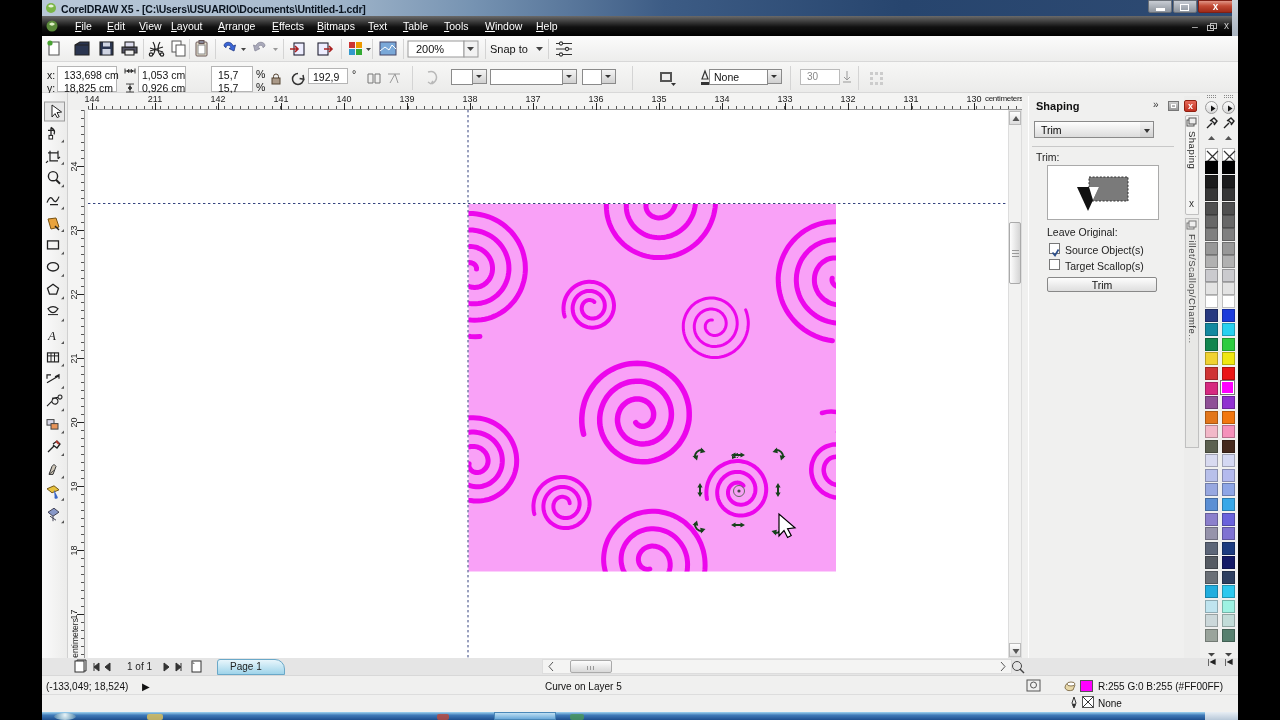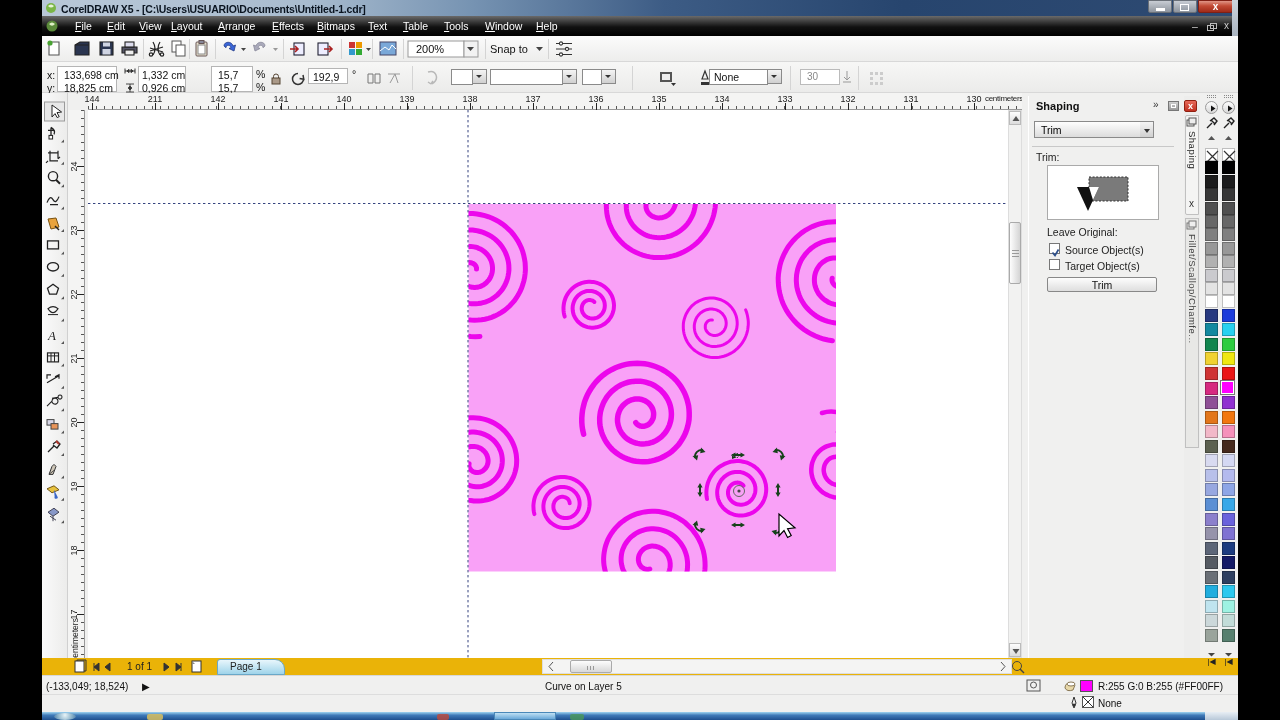--- a/index.html
+++ b/index.html
@@ -25,21 +25,21 @@
 .hrnum { position:absolute; top:1px; width:20px; text-align:center; }
 #vruler { position:absolute; left:68px; top:110px; width:17px; height:548px; background:#f4f4f3;
   border-right:1px solid #999; font-size:9px; color:#222; }
 #vruler .minor { position:absolute; right:0; top:0; height:100%; width:3px;
   background:repeating-linear-gradient(to bottom,#555 0 1px,transparent 1px 8px); }
 .vrnum { position:absolute; left:-1px; width:15px; height:15px; line-height:15px; text-align:center; transform:rotate(-90deg); }
 #toolbox { position:absolute; left:42px; top:93px; width:26px; height:565px;
   background:linear-gradient(to right,#fafafa,#ececeb); border-right:1px solid #d0d0d0; }
 #canvas { position:absolute; left:88px; top:110px; width:920px; height:548px; background:#fff; }
 #vscroll { position:absolute; left:1008px; top:110px; width:14px; height:548px; background:#f2f2f1; border:1px solid #ddd; }
-#navrow { position:absolute; left:42px; top:658px; width:1196px; height:17px; background:#eab308; font-size:10px; color:#222; }
+#navrow { position:absolute; left:42px; top:658px; width:1196px; height:17px; background:#e5e5e5; font-size:10px; color:#222; }
 #status1 { position:absolute; left:42px; top:675px; width:1196px; height:19px; background:#f0f0ef; font-size:10px; color:#111; border-top:1px solid #d8d8d8; }
 #status2 { position:absolute; left:42px; top:694px; width:1196px; height:17px; background:#f0f0ef; font-size:10px; color:#111; border-top:1px solid #ddd; }
 #taskbar { position:absolute; left:42px; top:712px; width:1196px; height:8px;
   background:linear-gradient(#9fd4f0,#3f7ab8 40%,#1e4f8e); }
 .sw { position:absolute; width:13px; height:13px; border:0.5px solid rgba(0,0,0,0.25); z-index:6; }
 .pbtn { position:absolute; width:13px; height:10px; z-index:6; }
 .vtab { position:absolute; font-size:9.5px; color:#222; writing-mode:vertical-rl; letter-spacing:0.5px; }
 #palettebg { position:absolute; left:1200px; top:93px; width:38px; height:565px; background:#f0f0ef; }
 u { text-decoration:underline; }
 </style></head>
@@ -154,21 +154,21 @@
 <span class="pl" style="left:5px;top:7px">x:</span>
     <span class="pl" style="left:5px;top:20px">y:</span>
 <div class="pfield" style="left:15px;top:4px;width:60px;height:26px"></div>
 <span class="pl" style="left:22px;top:7px">133,698 cm</span>
     <span class="pl" style="left:22px;top:20px">18,825 cm</span>
 <svg width="12" height="26" style="position:absolute;left:82px;top:5px">
       <path d="M1,4 l10,0 m-10,-2.5 l0,5 m10,-5 l0,5 M3,4 l2,-1.6 l0,3.2 z M9,4 l-2,-1.6 l0,3.2 z" stroke="#333" fill="#333" stroke-width="1"></path>
       <path d="M2,17 l8,0 m-8,8 l8,0 m-4,0 l0,-8 M6,19 l-1.6,2 l3.2,0 z M6,23 l-1.6,-2 l3.2,0 z" stroke="#333" fill="#333" stroke-width="0.9"></path>
     </svg>
 <div class="pfield" style="left:96px;top:4px;width:48px;height:26px"></div>
-<span class="pl" style="left:100px;top:7px">1,332 cm</span>
+<span class="pl" style="left:100px;top:7px">1,053 cm</span>
     <span class="pl" style="left:100px;top:20px">0,926 cm</span>
 <div class="pfield" style="left:169px;top:4px;width:42px;height:26px"></div>
 <span class="pl" style="left:176px;top:7px">15,7</span>
     <span class="pl" style="left:176px;top:20px">15,7</span>
 <span class="pl" style="left:214px;top:6px">%</span>
     <span class="pl" style="left:214px;top:19px">%</span>
 <svg width="12" height="12" style="position:absolute;left:228px;top:11px">
       <rect x="2" y="5" width="8" height="6" fill="#a98" stroke="#543"></rect>
       <path d="M3.5,5 v-1.5 a2.5,2.5 0 0 1 5,0 V5" stroke="#543" fill="none"></path>
     </svg>
@@ -538,21 +538,21 @@
 <rect x="42" y="12" width="39" height="24" fill="#7a7a7a" stroke="#333" stroke-dasharray="2 1.6"></rect>
 <path d="M30,22 L52,22 L41,46 Z" fill="#111"></path>
 <path d="M42,22 L52,22 L46,35 Z" fill="#fff"></path>
 </svg>
 <span style="position:absolute;left:1047px;top:226px;font-size:10.5px;color:#222">Leave Original:</span>
 <div style="position:absolute;left:1049px;top:243px;width:11px;height:11px;background:#fff;border:1px solid #777"><svg width="11" height="11">
       <path d="M2.5,5.5 l2.5,3 l3.5,-6" stroke="#2d4f8a" stroke-width="1.7" fill="none"></path>
     </svg></div>
 <span style="position:absolute;left:1065px;top:244px;font-size:10.5px;color:#222">Source Object(s)</span>
 <div style="position:absolute;left:1049px;top:259px;width:11px;height:11px;background:#fff;border:1px solid #777"></div>
-<span style="position:absolute;left:1065px;top:260px;font-size:10.5px;color:#222">Target Object(s)</span>
+<span style="position:absolute;left:1065px;top:260px;font-size:10.5px;color:#222">Target Scallop(s)</span>
 <div style="position:absolute;left:1047px;top:277px;width:110px;height:15px;background:linear-gradient(#fdfdfd,#dedede);border:1px solid #888;border-radius:2px;text-align:center;font-size:10.5px;line-height:15px;color:#111">Trim</div>
 <div style="position:absolute;left:1184px;top:96px;width:16px;height:562px;background:#ededec"></div>
 <div style="position:absolute;left:1184px;top:100px;width:13px;height:12px;background:linear-gradient(#e86a5a,#c03020);border:1px solid #902010;border-radius:2px;color:#fff;font-size:9px;text-align:center;line-height:11px;font-weight:bold">x</div>
 <div style="position:absolute;left:1185px;top:115px;width:14px;height:100px;background:#f4f4f3;border:1px solid #c0c0c0;border-radius:2px 0 0 2px"></div>
 <svg width="12" height="12" style="position:absolute;left:1186px;top:117px">
     <rect x="1" y="3" width="7" height="6" fill="none" stroke="#555"></rect>
     <rect x="3" y="1" width="7" height="6" fill="#eee" stroke="#555"></rect>
   </svg>
 <span class="vtab" style="left:1187px;top:131px">Shaping</span>
 <span style="position:absolute;left:1189px;top:198px;font-size:10px;color:#333">x</span>

